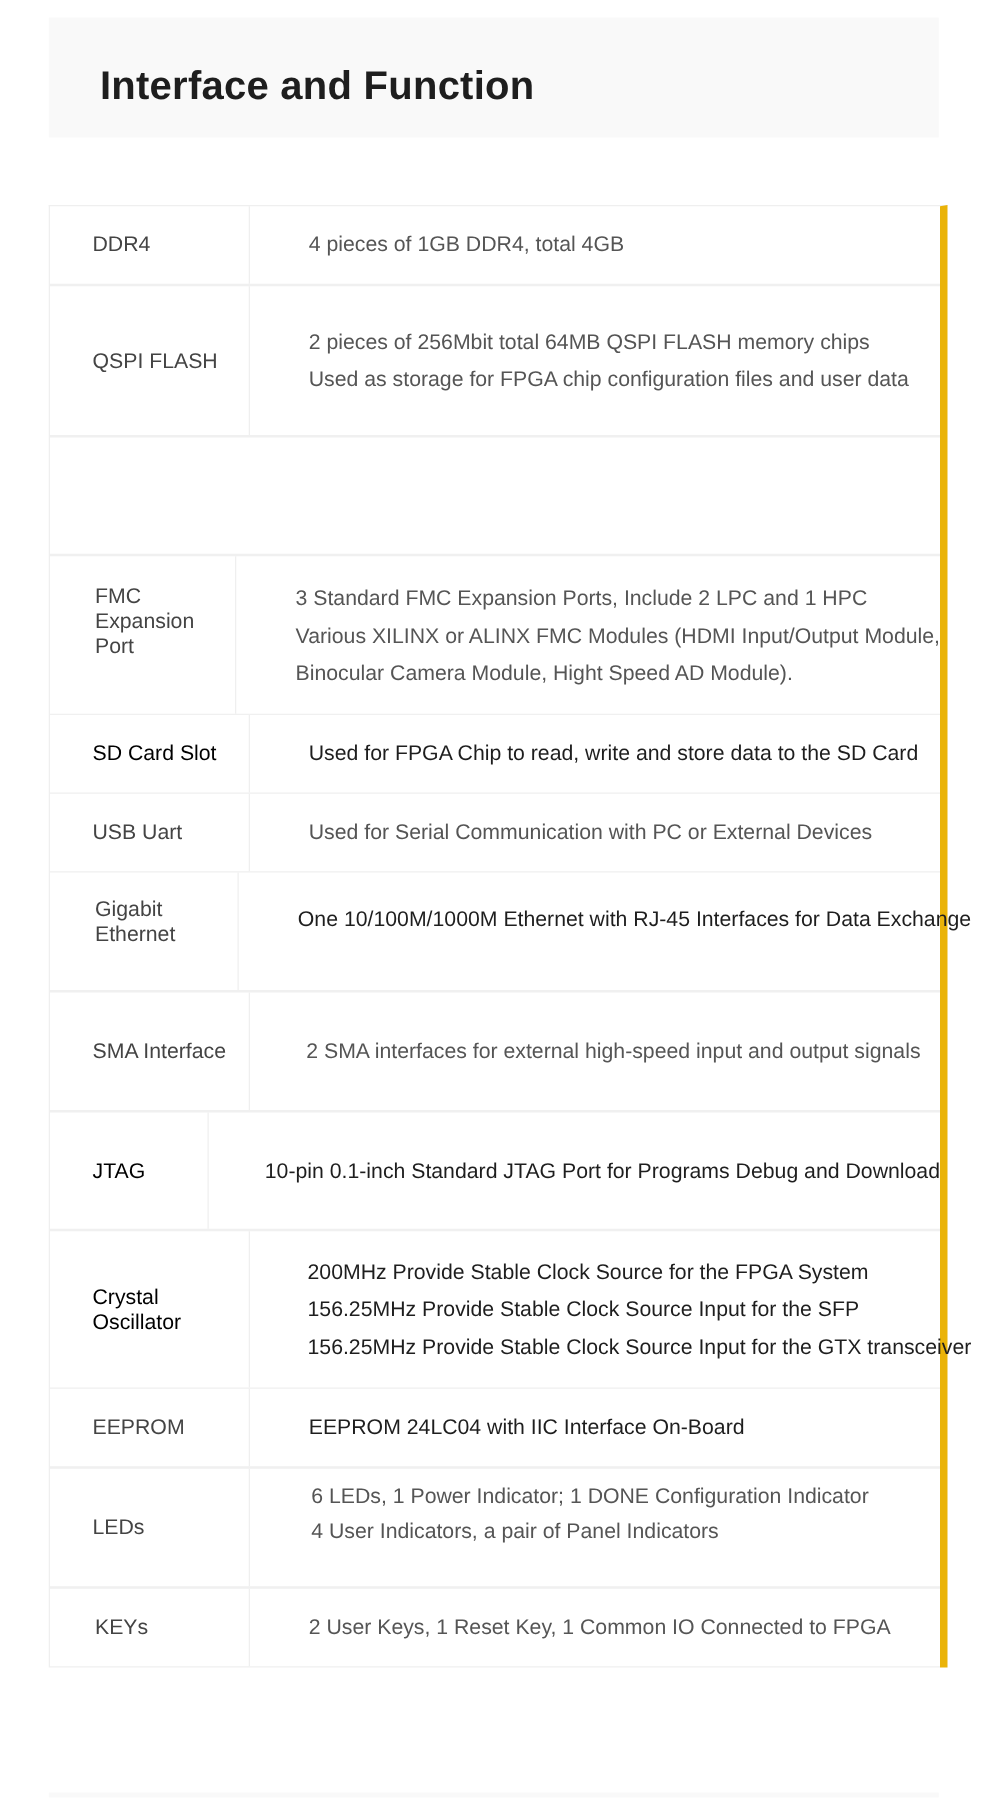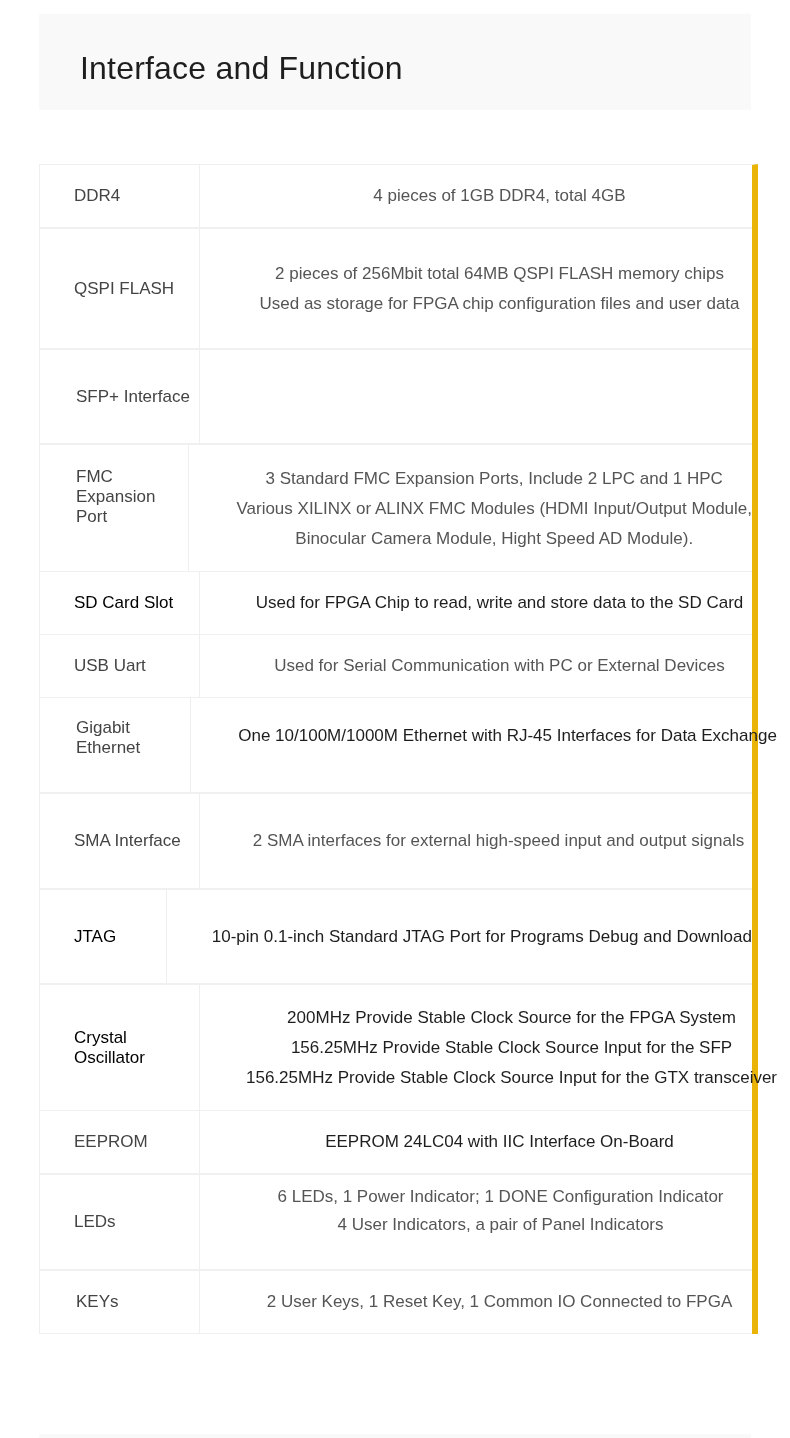--- a/index.html
+++ b/index.html
@@ -1,32 +1,32 @@
 <!DOCTYPE html>
 <html><head>
   <meta charset="utf-8">
   <style>
     html, body { margin: 0; padding: 0; background: #ffffff; }
     body { width: 790px; height: 1438px; position: relative; overflow: hidden;
            font-family: "Liberation Sans", "DejaVu Sans", sans-serif; }
     .header-box { position: absolute; left: 39px; top: 14px; width: 712px; height: 96px;
                   background: #f9f9f9; }
     .header-title { position: absolute; left: 41px; top: 36px; margin: 0;
-                    font-size: 32px; font-weight: normal; color: #1e1e1e; letter-spacing: 0.2px; }
+                    font-size: 32px; font-weight: bold; color: #1e1e1e; letter-spacing: 0.2px; }
     .spec-table { position: absolute; left: 39px; top: 164px; width: 712px;
                   border-top: 1px solid #efefef; border-left: 1px solid #efefef; border-right: 6px solid #eab308; }
     .row { position: relative; display: flex; border-bottom: 2px solid #f0f0f0; box-sizing: border-box; }
     .row.thin { border-bottom-width: 1px; }
     .cell-label { width: 160px; border-right: 1px solid #efefef; box-sizing: border-box;
                   display: flex; align-items: center; padding-left: 34px;
                   font-size: 17px; line-height: 20px; color: #444; }
     .cell-label.dark { color: #000000; }
     .cell-value { flex: 1; display: flex; flex-direction: column; justify-content: center;
                   padding-left: 47px; font-size: 17px; line-height: 30px; color: #555;
-                  white-space: nowrap; overflow: visible; align-items: center; }
+                  white-space: nowrap; overflow: visible; }
     .cell-value.dark { color: #1e1e1e; }
     .cell-value span { display: block; }
     .bottom-band { position: absolute; left: 39px; top: 1434px; width: 712px; height: 10px; background: #f9f9f9; }
   </style>
 </head>
 <body>
 
 <div class="header-box">
   <h1 class="header-title">Interface and Function</h1>
 </div>
@@ -39,21 +39,20 @@
     </div>
   </div>
   <div class="row" style="height:121px">
     <div class="cell-label">QSPI FLASH</div>
     <div class="cell-value">
       <span>2 pieces of 256Mbit total 64MB QSPI FLASH memory chips</span>
       <span>Used as storage for FPGA chip configuration files and user data</span>
     </div>
   </div>
   <div class="row" style="height:95px">
-    <div class="cell-label" style="padding-left:36px">SFP+ Interface</div>
   </div>
   <div class="row thin" style="height:127px">
     <div class="cell-label" style="align-items:flex-start; padding-top:22px; padding-left:36px; width:160px; white-space:normal; padding-right:30px">FMC Expansion Port</div>
     <div class="cell-value" style="justify-content:flex-start; padding-top:19px">
       <span>3 Standard FMC Expansion Ports, Include 2 LPC and 1 HPC</span>
       <span>Various XILINX or ALINX FMC Modules (HDMI Input/Output Module,</span>
       <span>Binocular Camera Module, Hight Speed AD Module).</span>
     </div>
   </div>
   <div class="row thin" style="height:63px">

